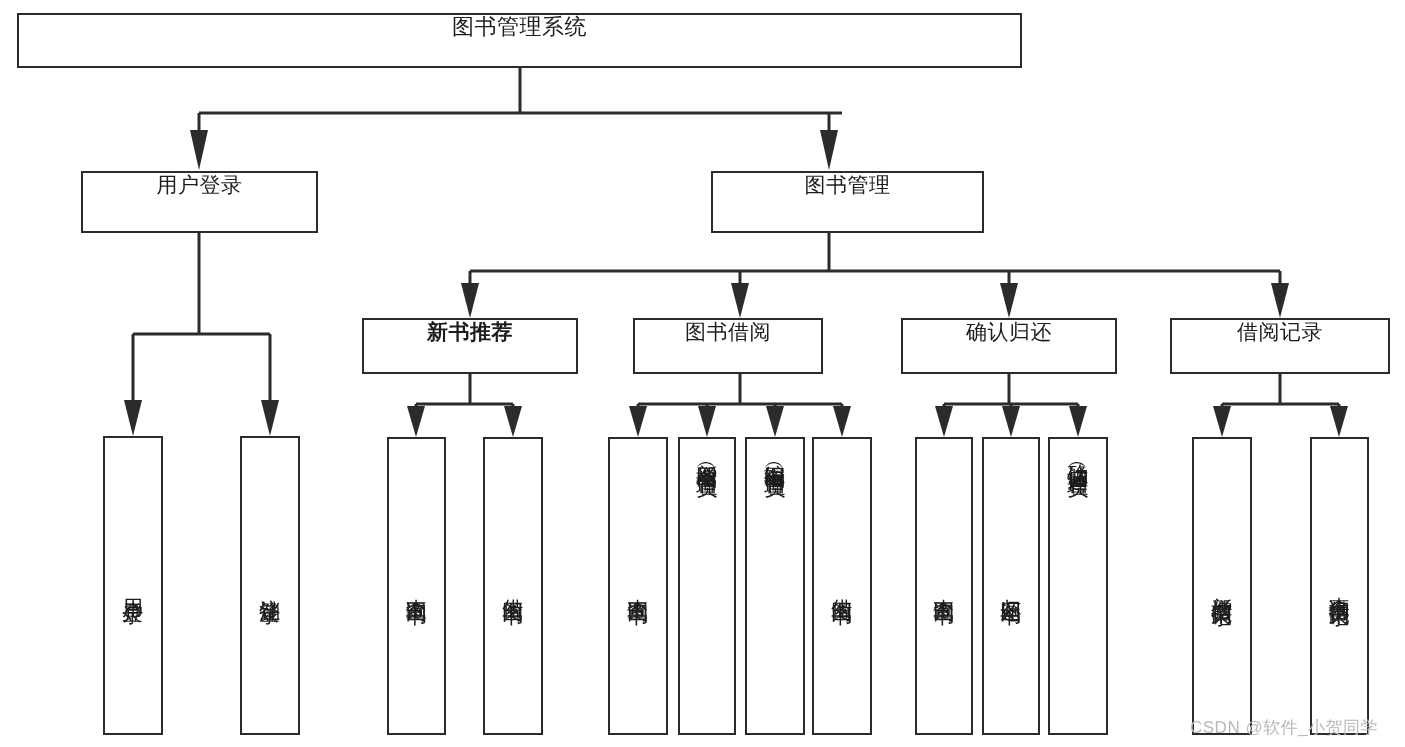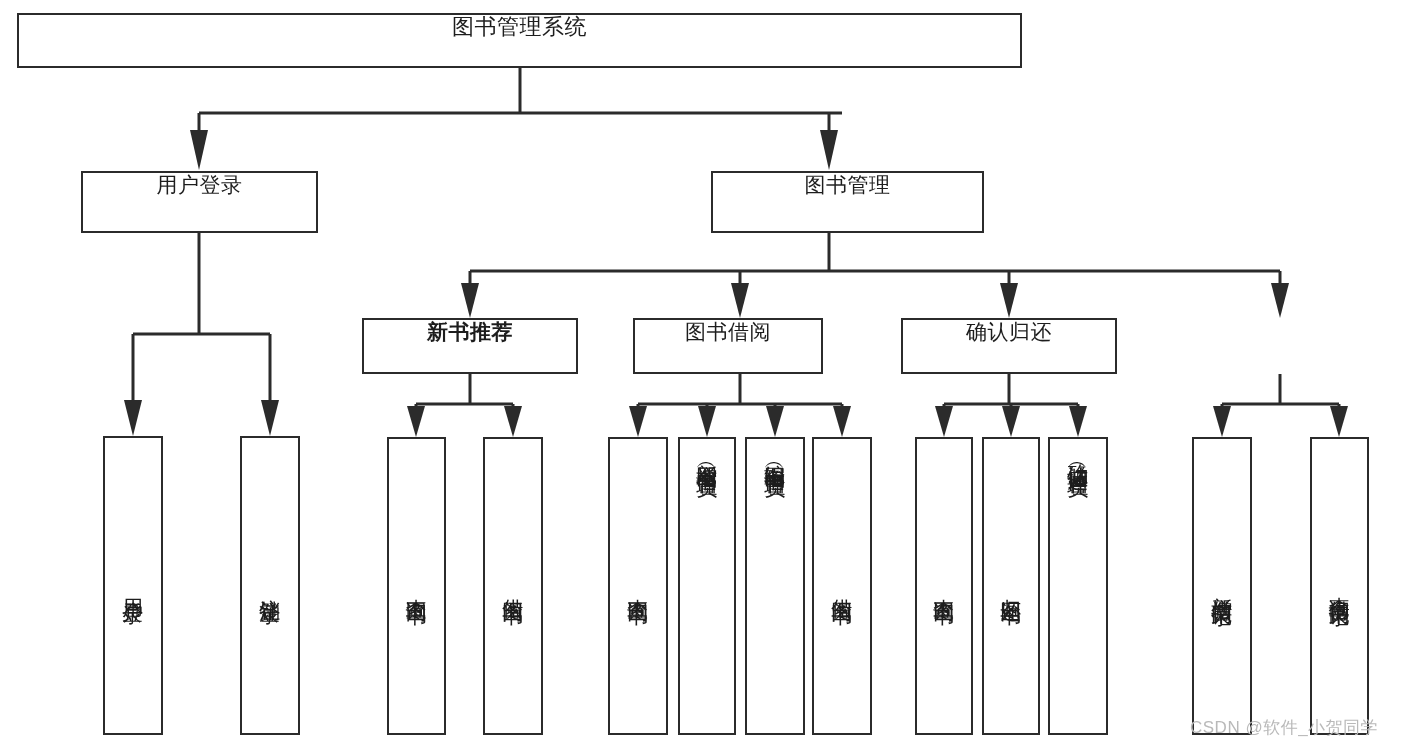--- a/index.html
+++ b/index.html
@@ -165,20 +165,23 @@
 
   <div class="node horiz" style="left:362px; top:318px; width:216px; height:56px;font-weight:bold;">
     <span>新书推荐</span>
   </div>
   <div class="node horiz" style="left:633px; top:318px; width:190px; height:56px;">
     <span>图书借阅</span>
   </div>
   <div class="node horiz" style="left:901px; top:318px; width:216px; height:56px;">
     <span>确认归还</span>
   </div>
+  <div class="node horiz" style="left:1170px; top:318px; width:220px; height:56px;">
+    <span>借阅记录</span>
+  </div>
 
   <div class="node vert" style="left:103px; top:436px; width:60px; height:299px;">
     <span>用户登录</span>
   </div>
   <div class="node vert" style="left:240px; top:436px; width:60px; height:299px;">
     <span>注销登录</span>
   </div>
 
   <div class="node vert" style="left:387px; top:437px; width:59px; height:298px;">
     <span>查询图书</span>

